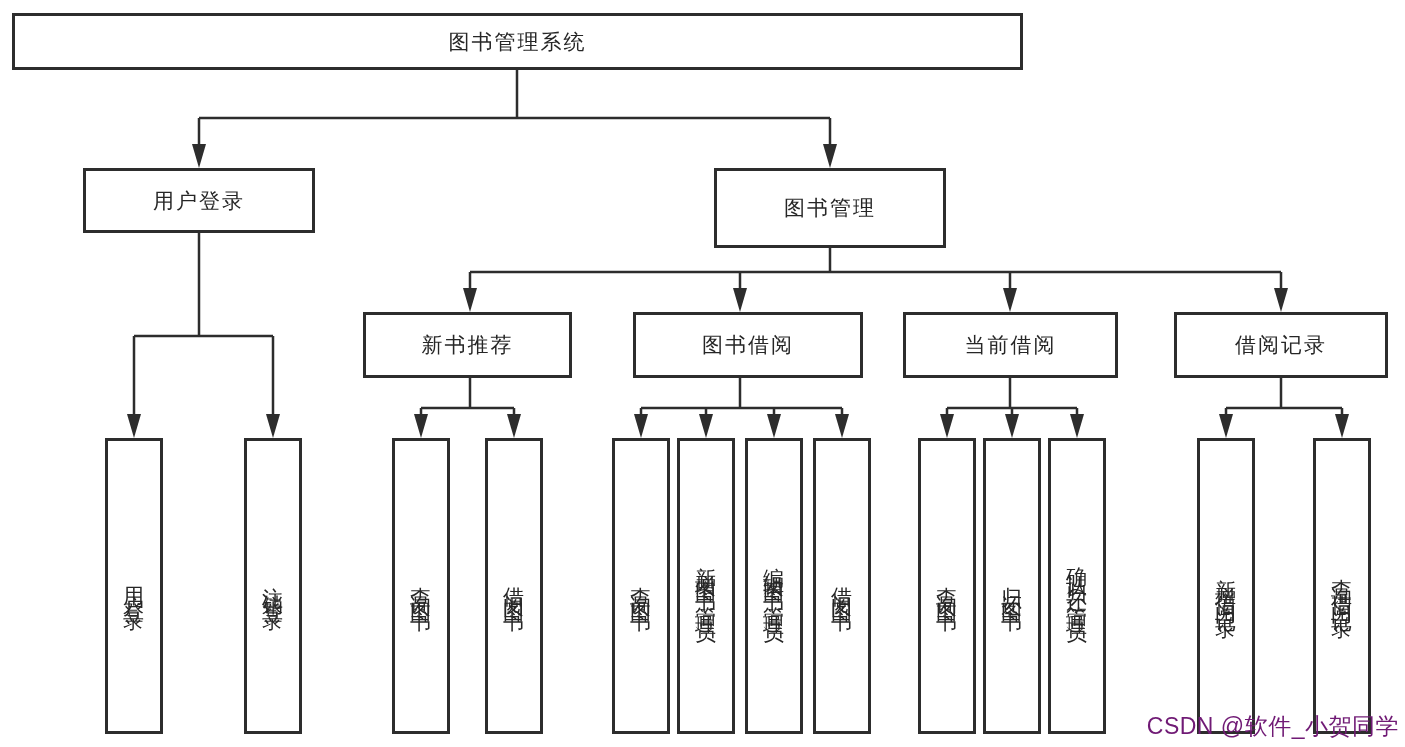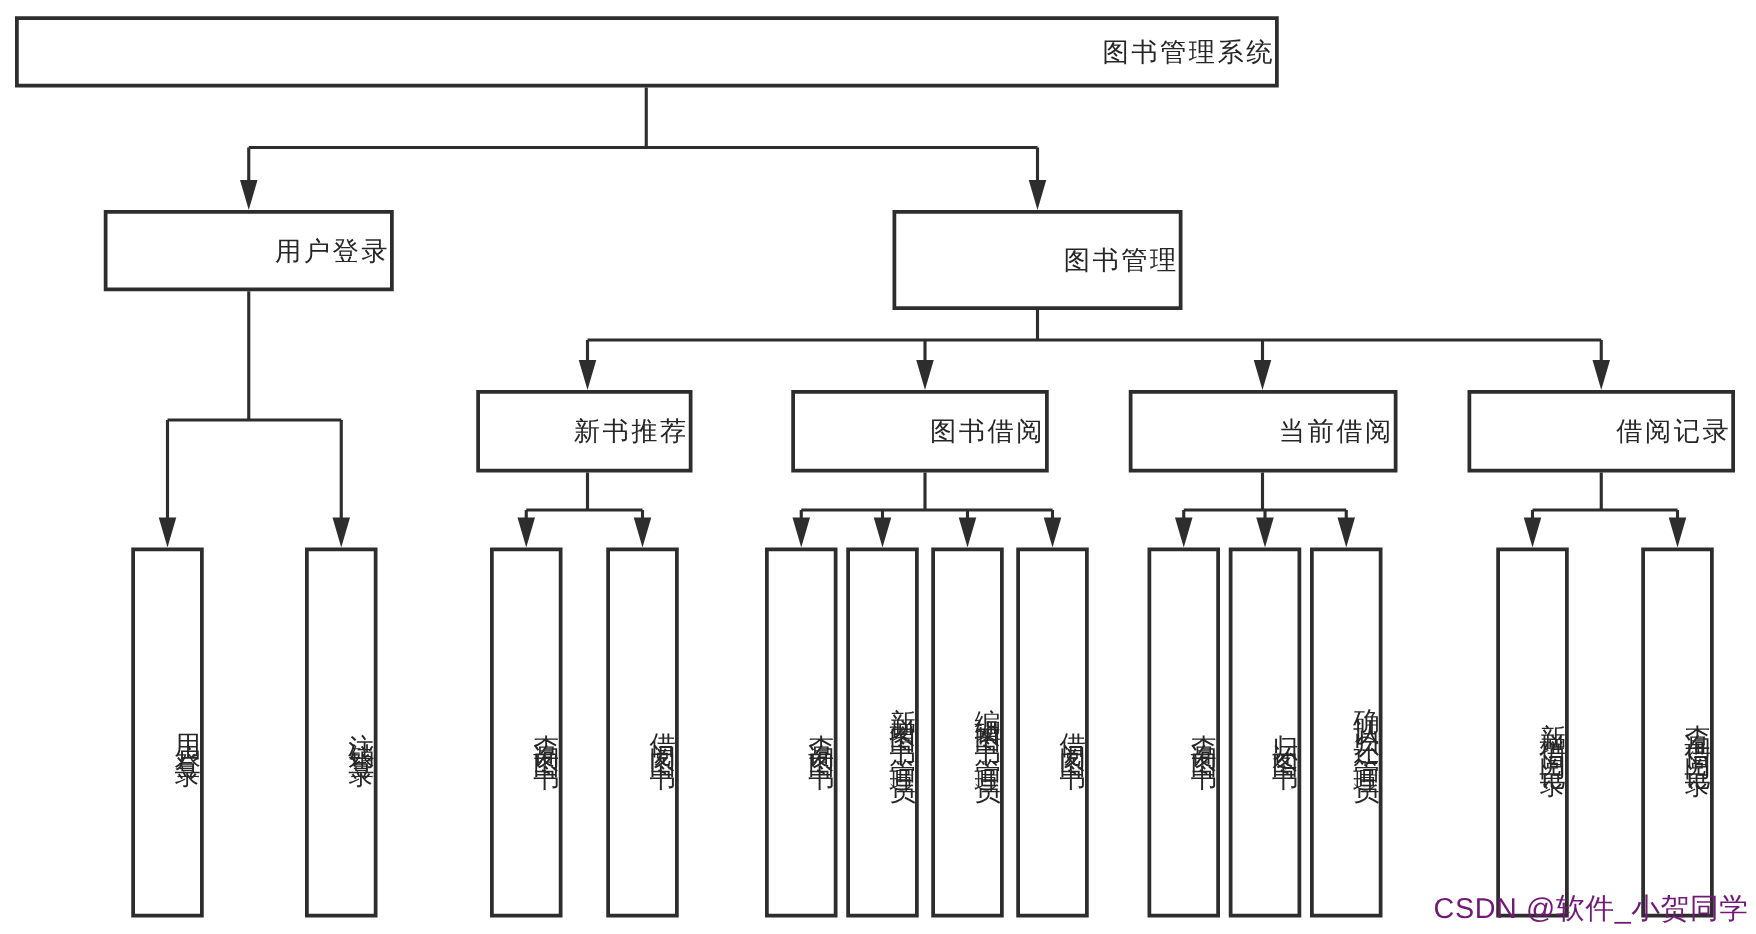--- a/index.html
+++ b/index.html
@@ -16,21 +16,21 @@
     left: 0; top: 0;
     z-index: 0;
   }
   .node {
     position: absolute;
     box-sizing: border-box;
     background: #ffffff;
     border: 3px solid #2d2d2d;
     display: flex;
     align-items: center;
-    justify-content: flex-end;
+    justify-content: center;
     z-index: 1;
   }
   .hlabel {
     color: #262626;
     font-size: 21px;
     letter-spacing: 2px;
     white-space: nowrap;
   }
   .vlabel {
     color: #262626;
@@ -101,24 +101,24 @@
     <span class="hlabel">图书管理系统</span>
   </div>
 
   <div class="node" style="left:83px;top:168px;width:232px;height:65px">
     <span class="hlabel">用户登录</span>
   </div>
   <div class="node" style="left:714px;top:168px;width:232px;height:80px">
     <span class="hlabel">图书管理</span>
   </div>
 
-  <div class="node" style="left:381px;top:312px;width:173px;height:66px">
+  <div class="node" style="left:363px;top:312px;width:209px;height:66px">
     <span class="hlabel">新书推荐</span>
   </div>
-  <div class="node" style="left:633px;top:312px;width:206px;height:66px">
+  <div class="node" style="left:633px;top:312px;width:230px;height:66px">
     <span class="hlabel">图书借阅</span>
   </div>
   <div class="node" style="left:903px;top:312px;width:215px;height:66px">
     <span class="hlabel">当前借阅</span>
   </div>
   <div class="node" style="left:1174px;top:312px;width:214px;height:66px">
     <span class="hlabel">借阅记录</span>
   </div>
 
   <div class="node" style="left:105px;top:438px;width:58px;height:296px">

